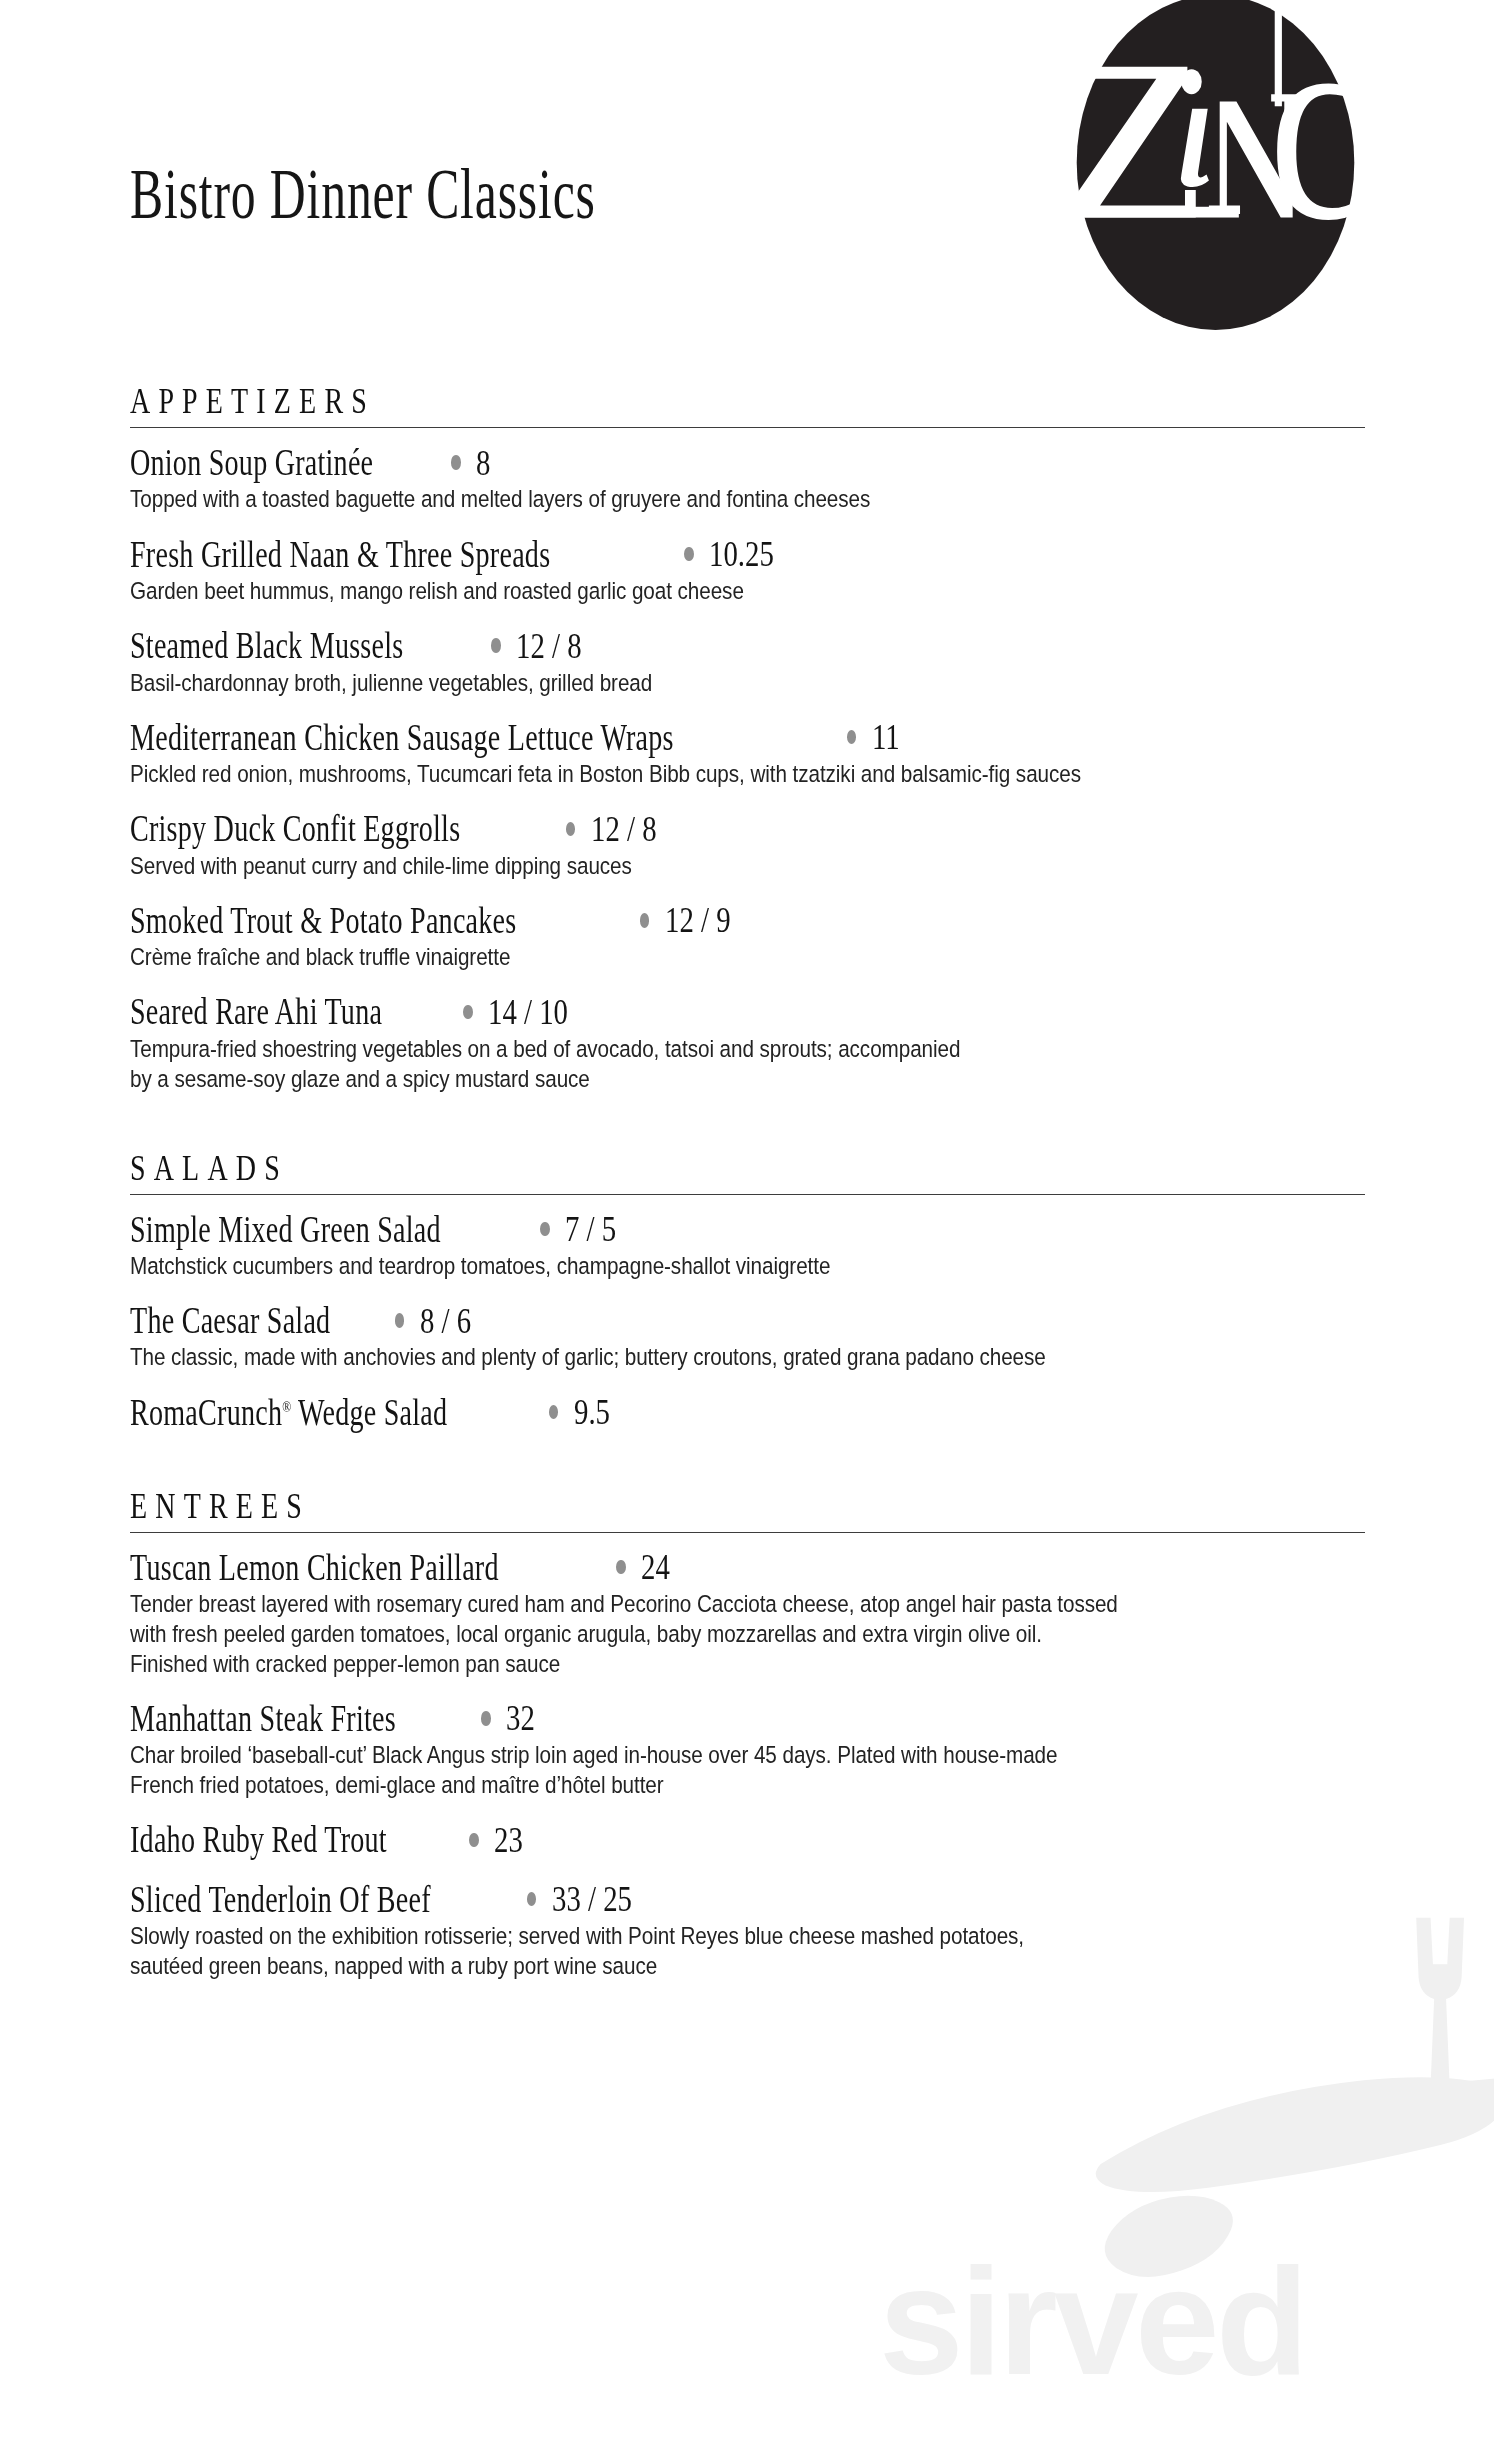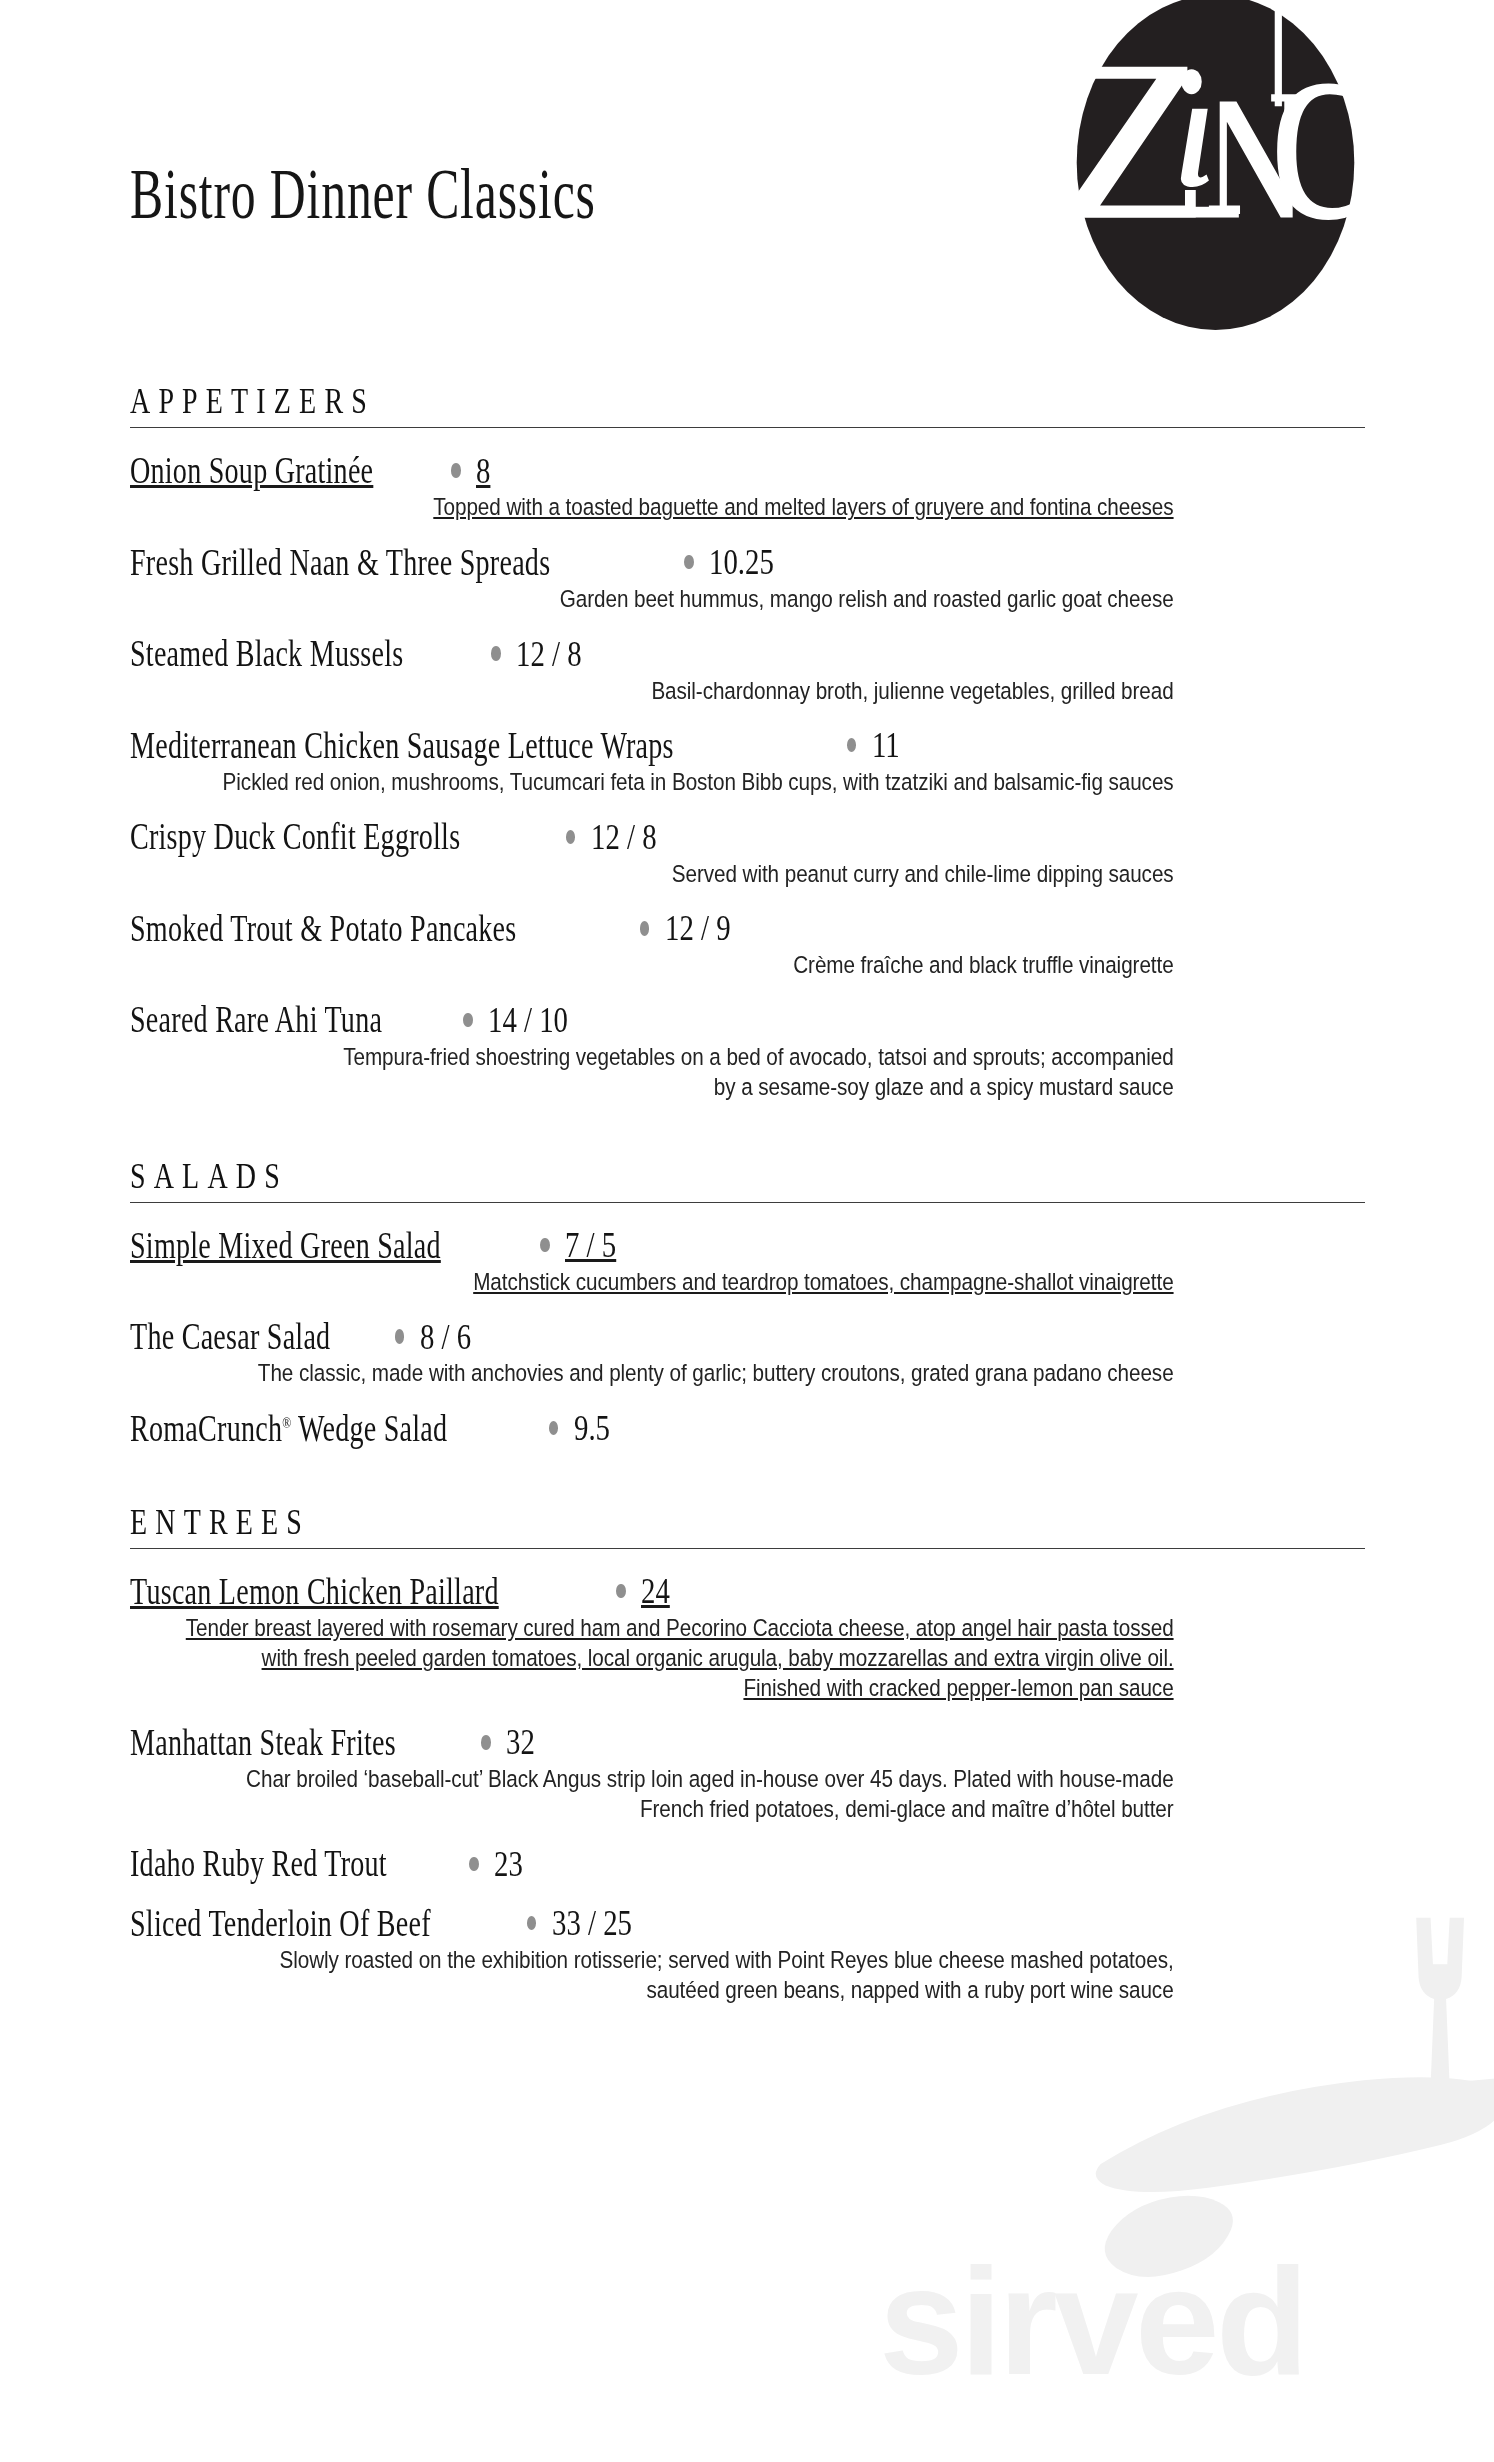--- a/index.html
+++ b/index.html
@@ -104,21 +104,21 @@
     display:inline-block;
     position:absolute;
     left:0;
     bottom:4.8px;
     white-space:nowrap;
   }
 
   .items { margin:0 130px 0 130px; }
 
   .item { margin-top:20.3px; }
-  .item:first-child { margin-top:23px;text-decoration:underline; }
+  .item:first-child { margin-top:15px; }
 
   .item-head {
     display:flex;
     align-items:center;
     white-space:nowrap;
     height:39px;
   }
   .item-name {
     font-family:"Liberation Serif", serif;
     font-size:37px;
@@ -148,21 +148,21 @@
     font-family:"Liberation Serif", serif;
     font-size:36px;
     font-weight:400;
     color:#141414;
     transform:scaleX(0.80);
     transform-origin:left center;
     display:inline-block;
     line-height:1;
   }
 
-  .item-desc { margin-top:2.4px;text-align:right; }
+  .item-desc { margin-top:2.4px; }
   .desc-line {
     font-family:"Liberation Sans", sans-serif;
     font-size:24.5px;
     font-weight:400;
     color:#232323;
     line-height:1.22;
     letter-spacing:-0.1px;
     transform:scaleX(0.845);
     transform-origin:left top;
     white-space:nowrap;

